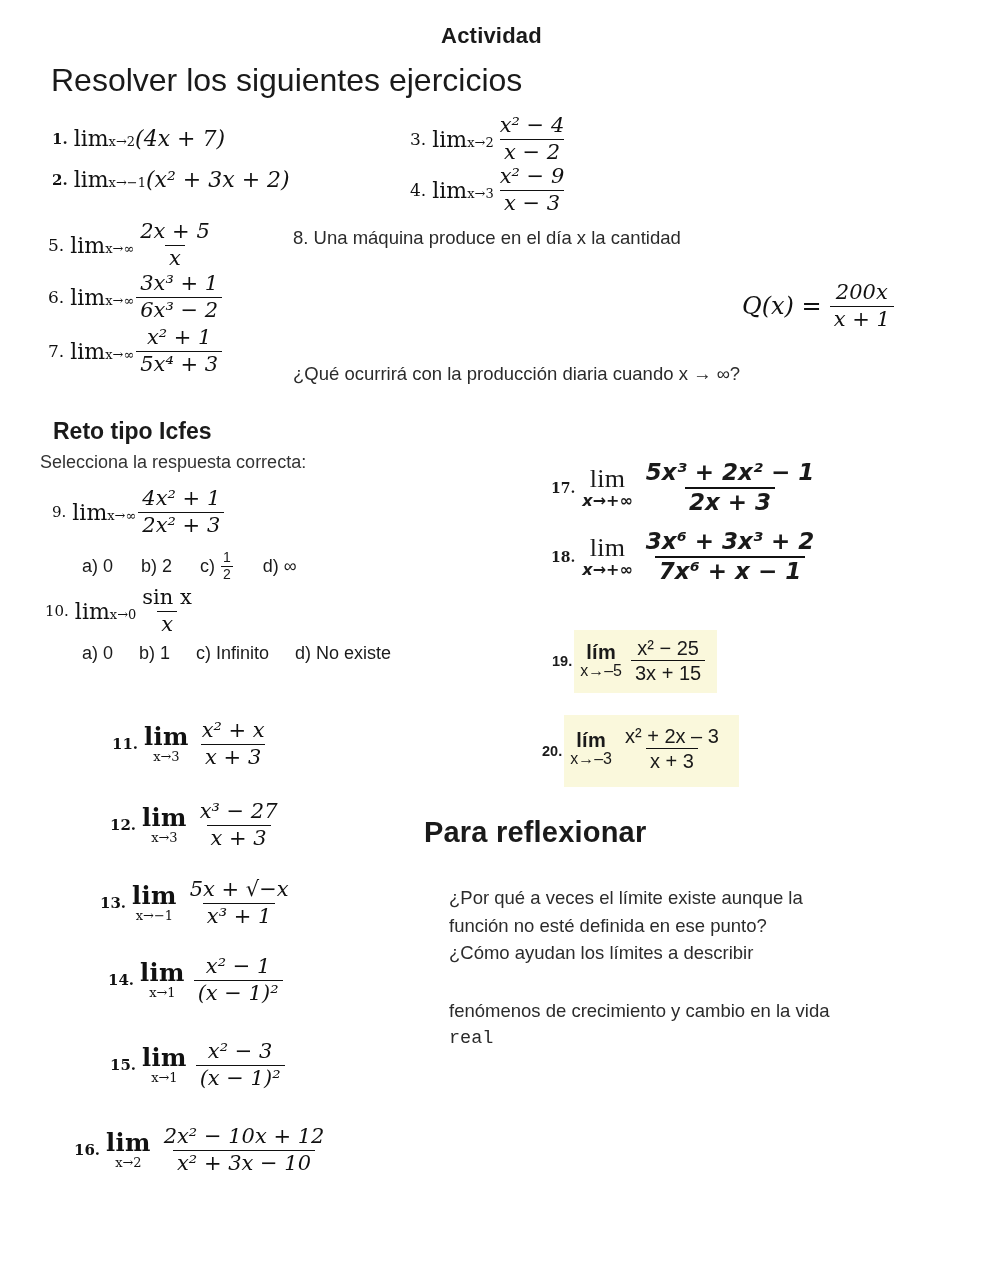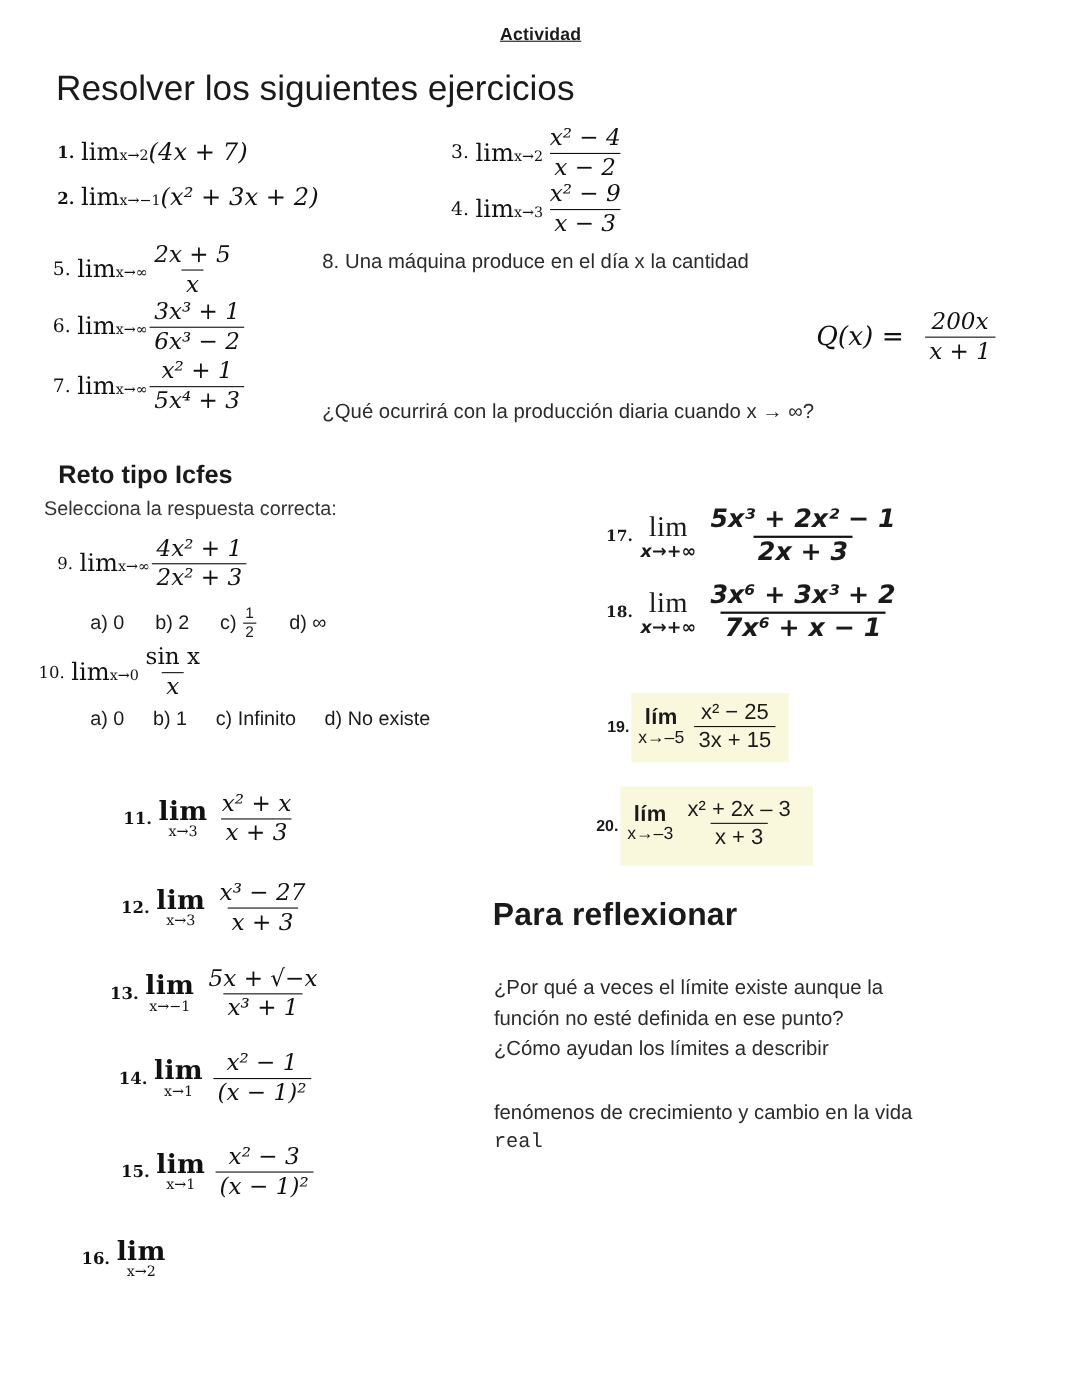--- a/index.html
+++ b/index.html
@@ -13,23 +13,22 @@
     position: relative;
     font-family: "Liberation Sans", sans-serif;
     color: #1a1a1a;
     overflow: hidden;
   }
   .abs { position: absolute; }
 
   
   .doc-title {
     font-weight: bold;
-    font-size: 16px;
+    font-size: 22px;
     letter-spacing: .2px;
-    text-decoration: underline;
   }
   .subtitle {
     font-size: 32px;
     font-weight: 400;
   }
   .section-head {
     font-weight: bold;
     font-size: 23px;
   }
   .reflect-head {
@@ -228,21 +227,21 @@
     </span>
   </div>
 </div>
 
 <div class="abs body-text" style="left:293px;top:225px;white-space:nowrap;">
   <span>8.</span>
   <span>Una máquina produce en el día x la cantidad</span>
 </div>
 
 <div class="abs math" style="left:742px;top:281px;">
-  <span class="op big mvar" style="margin-right:17px;">Q(x) =</span>
+  <span class="op big mvar" style="margin-right:6px;">Q(x) =</span>
   <span class="frac mvar">
     <span class="top">200x</span>
     <span class="bot">x + 1</span>
   </span>
 </div>
 
 <div class="abs body-text" style="left:293px;top:361px;white-space:nowrap;">¿Qué ocurrirá con la producción diaria cuando x → ∞?</div>
 
 <div class="abs section-head" style="left:53px;top:418px;">Reto tipo Icfes</div>
 <div class="abs small-lead" style="left:40px;top:452px;">Selecciona la respuesta correcta:</div>
@@ -264,21 +263,21 @@
   <span style="display:flex;align-items:center;gap:4px;">
     <span>c)</span>
     <span class="frac" style="font-family:'Liberation Sans',sans-serif;">
       <span class="top" style="font-size:14px;padding:0 2px;">1</span>
       <span class="bot" style="font-size:14px;padding:0 2px;border-top:1.4px solid #111;">2</span>
     </span>
   </span>
   <span>d) ∞</span>
 </div>
 
-<div class="abs math" style="left:35px;top:586px;">
+<div class="abs math" style="left:45px;top:586px;">
   <span class="num-label plain" style="font-size:15px;">10.</span>
   <span class="liminline">
     <span>lim</span><span class="sub">x→0</span>
   </span>
   <span class="frac">
     <span class="top">sin x</span>
     <span class="bot mvar">x</span>
   </span>
 </div>
 
@@ -347,20 +346,24 @@
     <span class="top">x² − 3</span>
     <span class="bot">(x − 1)²</span>
   </span>
 </div>
 
 <div class="abs math" style="left:74px;top:1125px;">
   <span class="num-label">16.</span>
   <span class="limop">
     <span class="lw">lim</span>
     <span class="sub">x→2</span>
+  </span>
+  <span class="frac mvar">
+    <span class="top">2x² − 10x + 12</span>
+    <span class="bot">x² + 3x − 10</span>
   </span>
 </div>
 
 <div class="abs math-sans" style="left:551px;top:460px;">
   <span class="num-label">17.</span>
   <span class="limop">
     <span class="lw">lim</span>
     <span class="sub">x→+∞</span>
   </span>
   <span class="frac">
@@ -406,20 +409,20 @@
         <span class="sub">x→–3</span>
       </span>
       <span class="frac">
         <span class="top">x² + 2x – 3</span>
         <span class="bot">x + 3</span>
       </span>
     </span>
   </span>
 </div>
 
-<div class="abs reflect-head" style="left:424px;top:816px;margin-left:24px;">Para reflexionar</div>
+<div class="abs reflect-head" style="left:424px;top:816px;">Para reflexionar</div>
 
 <div class="abs body-text" style="left:449px;top:885px;white-space:nowrap;">¿Por qué a veces el límite existe aunque la</div>
 <div class="abs body-text" style="left:449px;top:913px;white-space:nowrap;">función no esté definida en ese punto?</div>
 
 <div class="abs body-text" style="left:449px;top:940px;white-space:nowrap;">¿Cómo ayudan los límites a describir</div>
 <div class="abs body-text" style="left:449px;top:998px;white-space:nowrap;">fenómenos de crecimiento y cambio en la vida</div>
 <div class="abs body-text" style="left:449px;top:1026px;white-space:nowrap;font-family:Liberation Mono, monospace;">real</div>
 
 </body></html>

